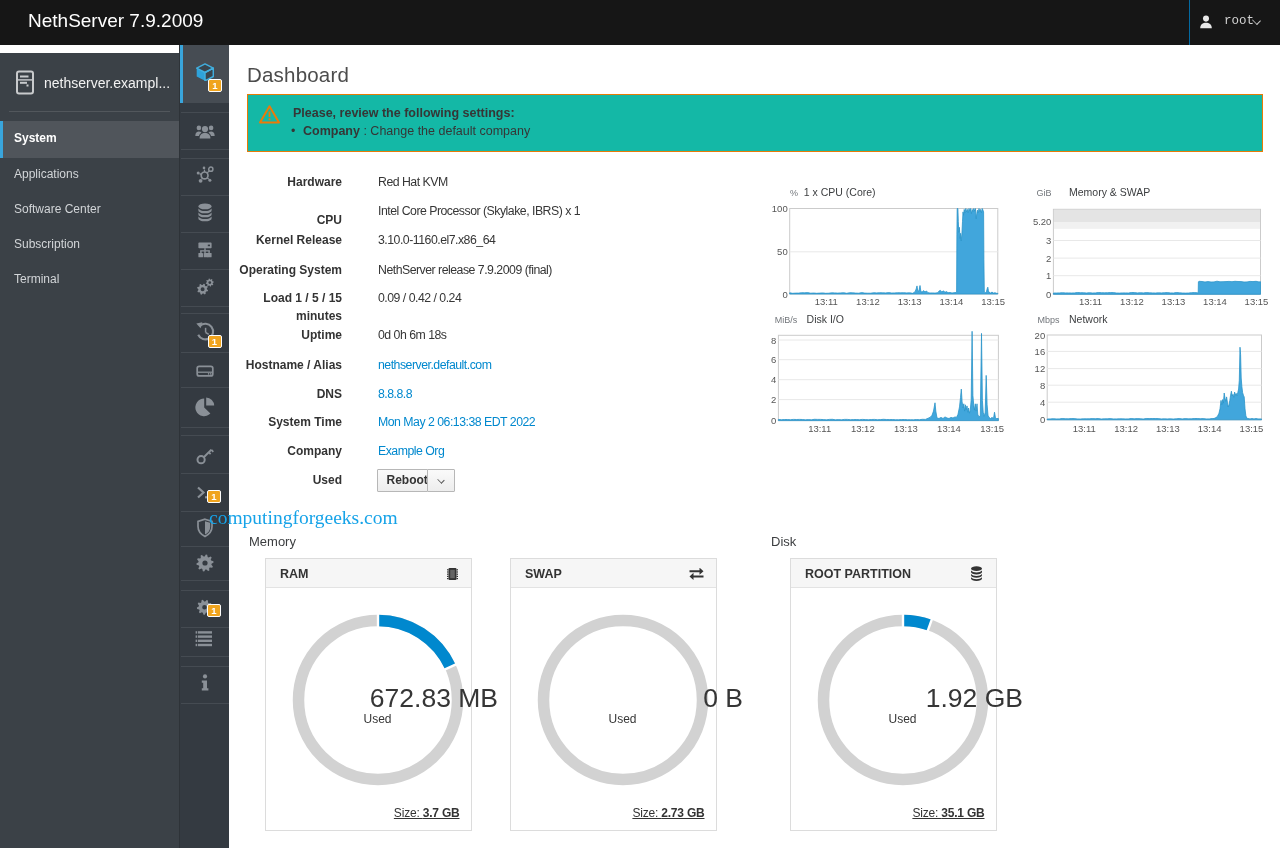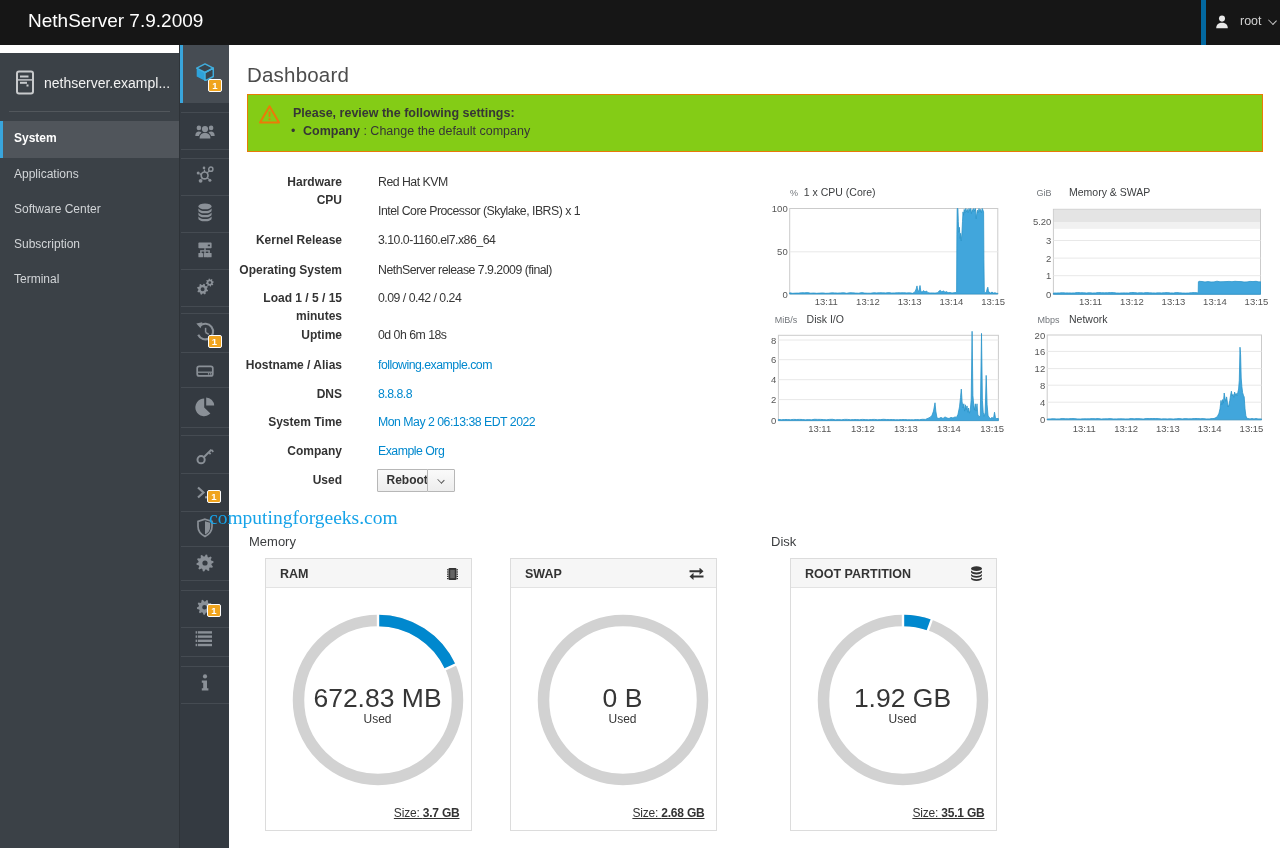--- a/index.html
+++ b/index.html
@@ -4,21 +4,21 @@
 <style>
 * { margin:0; padding:0; box-sizing:border-box; }
 html,body { width:1280px; height:848px; overflow:hidden; background:#fff;
   font-family:"Liberation Sans", sans-serif; }
 #page { position:absolute; top:0; left:0; width:1280px; height:848px;padding-left:8px; }
 .abs { position:absolute; }
 
 
 #topbar { position:absolute; top:0; left:0; width:1280px; height:45px; background:#161616; }
 #brand { position:absolute; left:28px; top:10px; color:#fff; font-size:19px; }
-#usermenu { position:absolute; right:0; top:0; height:45px; border-left:5px solid #0369a1; width:79px; }
+#usermenu { position:absolute; right:0; top:0; height:45px; border-left:1px solid #0369a1; width:91px;font-family:Liberation Mono, monospace; }
 #usericon { position:absolute; left:8px; top:14px; }
 #username { position:absolute; left:34px; top:14px; color:#d2d2d2; font-size:12.5px; }
 #ucaret { position:absolute; left:63px; top:17px; width:7px; height:7px; border-right:1.6px solid #c8c8c8; border-bottom:1.6px solid #c8c8c8; transform:rotate(45deg) scale(1,0.8); }
 
 
 #sidebar { position:absolute; top:53px; left:0; width:179px; height:847px; background:#3b4147; }
 #hosttext { position:absolute; left:44px; top:22px; width:130px; color:#f2f2f2; font-size:14px; white-space:nowrap; }
 #hostsep { position:absolute; left:9px; top:58px; width:161px; height:1px; background:#52575c; }
 .mitem { position:absolute; left:0; width:179px; height:35px; color:#d2d5d8; font-size:12px; line-height:35px; padding-left:14px; }
 .mitem.active { background:#50555b; color:#fff; font-weight:bold; border-left:3px solid #39a5dc; padding-left:11px; height:36.5px; }
@@ -26,21 +26,21 @@
 
 #iconbar { position:absolute; top:45px; left:179px; width:50px; height:803px; background:#343a41; border-left:1px solid #2e3338; }
 #activetile { position:absolute; top:0; left:0; width:50px; height:58px; background:#464c53; border-left:3px solid #39a5dc; }
 .isep { position:absolute; left:1px; width:49px; height:1px; background:#454b52; }
 .badge { position:absolute; width:14px; height:13px; background:#f0a41e; border:1px solid #fdfdfd; border-radius:2px; color:#fff; font-size:9.5px; font-weight:bold; text-align:center; line-height:11px; }
 .icn { position:absolute; }
 
 
 #content { position:absolute; top:45px; left:229px; width:1005px; height:803px; background:#fff; }
 #dtitle { position:absolute; left:18px; top:17.5px; font-size:20.5px; color:#4c4c4c; letter-spacing:0.2px; }
-#alert { position:absolute; left:18px; top:49px; width:1016px; height:58px; background:#84cc16; border:1px solid #e87b06; }
+#alert { position:absolute; left:18px; top:49px; width:1016px; height:58px; background:#14b8a6; border:1px solid #e87b06; }
 #alert .atext { position:absolute; left:45px; top:11px; font-size:12.5px; color:#363636; }
 #alert .ab { font-weight:bold; }
 #alert .bline { margin-top:4px; margin-left:-2px; }
 #alert .bdot { display:inline-block; width:12px; }
 #warntri { position:absolute; left:10.5px; top:10px; }
 
 .ilabel { position:absolute; width:113px; text-align:right; font-size:12px; font-weight:bold; color:#333; line-height:18px; }
 .ivalue { position:absolute; left:149px; font-size:12.3px; letter-spacing:-0.5px; color:#363636; line-height:18px; }
 .ivalue.lnk { color:#0088ce; }
 
@@ -51,21 +51,21 @@
 
 #watermark { position:absolute; left:209px; top:507px; font-family:"Liberation Serif", serif; font-size:19.5px; color:#16a3e8; z-index:50; }
 
 .seclabel { position:absolute; font-size:13px; color:#3c3e40; }
 .card { position:absolute; top:513px; width:207px; height:273px; border:1px solid #dcdcdc; background:#fff; }
 .chead { position:absolute; top:0; left:0; right:0; height:29px; background:#f6f6f6; border-bottom:1px solid #e3e3e3; }
 .chead .ct { position:absolute; left:14px; top:8px; font-size:12.5px; font-weight:bold; color:#333; }
 .cfoot { position:absolute; right:11.5px; bottom:10px; font-size:12px; letter-spacing:-0.2px; color:#333;text-decoration:underline; }
 .cfoot b { font-weight:bold; }
 .donutwrap { position:absolute; left:21.5px; top:51px; }
-.dbig { position:absolute; width:207px; text-align:center; top:123.5px; left:8px; font-size:26.5px; color:#363636; }
+.dbig { position:absolute; width:207px; text-align:right; top:123.5px; left:25px; font-size:26.5px; color:#363636; }
 .dused { position:absolute; width:207px; text-align:center; top:153px; left:8px; font-size:12px; color:#363636; }
 
 .chart { position:absolute; }
 text { font-family:"Liberation Sans", sans-serif; }
 </style>
 </head>
 <body>
 <div id="page">
 
 <div id="topbar">
@@ -236,32 +236,32 @@
     </svg>
     <div class="atext">
       <span class="ab">Please, review the following settings:</span>
       <div class="bline"><span class="bdot">•</span><span class="ab">Company</span> : Change the default company</div>
     </div>
   </div>
 
   <div id="inforows">
         <div class="ilabel" style="top:128.3px">Hardware</div>
 <div class="ivalue" style="top:128.3px">Red Hat KVM</div>
-<div class="ilabel" style="top:146px">CPU</div>
+<div class="ilabel" style="top:166px">CPU</div>
 <div class="ivalue" style="top:156.7px">Intel Core Processor (Skylake, IBRS) x 1</div>
 <div class="ilabel" style="top:186.4px">Kernel Release</div>
 <div class="ivalue" style="top:186.4px">3.10.0-1160.el7.x86_64</div>
 <div class="ilabel" style="top:215.6px">Operating System</div>
 <div class="ivalue" style="top:215.6px">NethServer release 7.9.2009 (final)</div>
 <div class="ilabel" style="top:243.5px">Load 1 / 5 / 15 minutes</div>
 <div class="ivalue" style="top:243.5px">0.09 / 0.42 / 0.24</div>
 <div class="ilabel" style="top:281.3px">Uptime</div>
 <div class="ivalue" style="top:281.3px">0d 0h 6m 18s</div>
 <div class="ilabel" style="top:311.0px">Hostname / Alias</div>
-<div class="ivalue lnk" style="top:311.0px">following.example.com</div>
+<div class="ivalue lnk" style="top:311.0px">nethserver.default.com</div>
 <div class="ilabel" style="top:340.2px">DNS</div>
 <div class="ivalue lnk" style="top:340.2px">8.8.8.8</div>
 <div class="ilabel" style="top:368.2px">System Time</div>
 <div class="ivalue lnk" style="top:368.2px">Mon May 2 06:13:38 EDT 2022</div>
 <div class="ilabel" style="top:397.4px">Company</div>
 <div class="ivalue lnk" style="top:397.4px">Example Org</div>
 <div class="ilabel" style="top:426.2px">Used</div>
       </div>
 <svg class="chart" style="left:531px;top:138px" width="250" height="125" viewBox="0 0 250 125">
 <rect x="29.7" y="25.5" width="208.1" height="85.5" fill="#fff" stroke="#cbcbcb" stroke-width="1"></rect>
@@ -385,21 +385,21 @@
           <svg class="abs" style="right:12px;top:9px" width="15" height="12" viewBox="0 0 15 12">
             <path d="M0.5 3.4 L10.5 3.4 L10.5 0.8 L14.5 4.4 L10.5 8 L10.5 5.4 L0.5 5.4 Z" fill="#333" transform="translate(0,-1.2)"></path>
             <path d="M14.5 8.6 L4.5 8.6 L4.5 6 L0.5 9.6 L4.5 13.2 L4.5 10.6 L14.5 10.6 Z" fill="#333" transform="translate(0,-1.2)"></path>
           </svg>
         </div>
         <div class="donutwrap"><svg width="180" height="180" viewBox="0 0 180 180">
             <circle cx="90" cy="90" r="79.5" fill="none" stroke="#d2d2d2" stroke-width="11.5"></circle>
           </svg></div>
         <div class="dbig">0 B</div>
         <div class="dused">Used</div>
-        <div class="cfoot">Size: <b>2.68 GB</b></div>
+        <div class="cfoot">Size: <b>2.73 GB</b></div>
       </div>
   <div class="card" id="card-root" style="left:561px">
         <div class="chead">
           <div class="ct">ROOT PARTITION</div>
           <svg class="abs" style="right:13px;top:7px" width="13" height="15" viewBox="0 0 13 15">
             <ellipse cx="6.5" cy="2.6" rx="5.5" ry="2.3" fill="#333"></ellipse>
             <path d="M1 4.6 C2 5.9 4.1 6.6 6.5 6.6 C8.9 6.6 11 5.9 12 4.6 L12 6 C12 7.3 9.5 8.4 6.5 8.4 C3.5 8.4 1 7.3 1 6 Z" fill="#333"></path>
             <path d="M1 7.9 C2 9.2 4.1 9.9 6.5 9.9 C8.9 9.9 11 9.2 12 7.9 L12 9.3 C12 10.6 9.5 11.7 6.5 11.7 C3.5 11.7 1 10.6 1 9.3 Z" fill="#333"></path>
             <path d="M1 11.2 C2 12.5 4.1 13.2 6.5 13.2 C8.9 13.2 11 12.5 12 11.2 L12 12.6 C12 13.9 9.5 15 6.5 15 C3.5 15 1 13.9 1 12.6 Z" fill="#333"></path>
           </svg>

